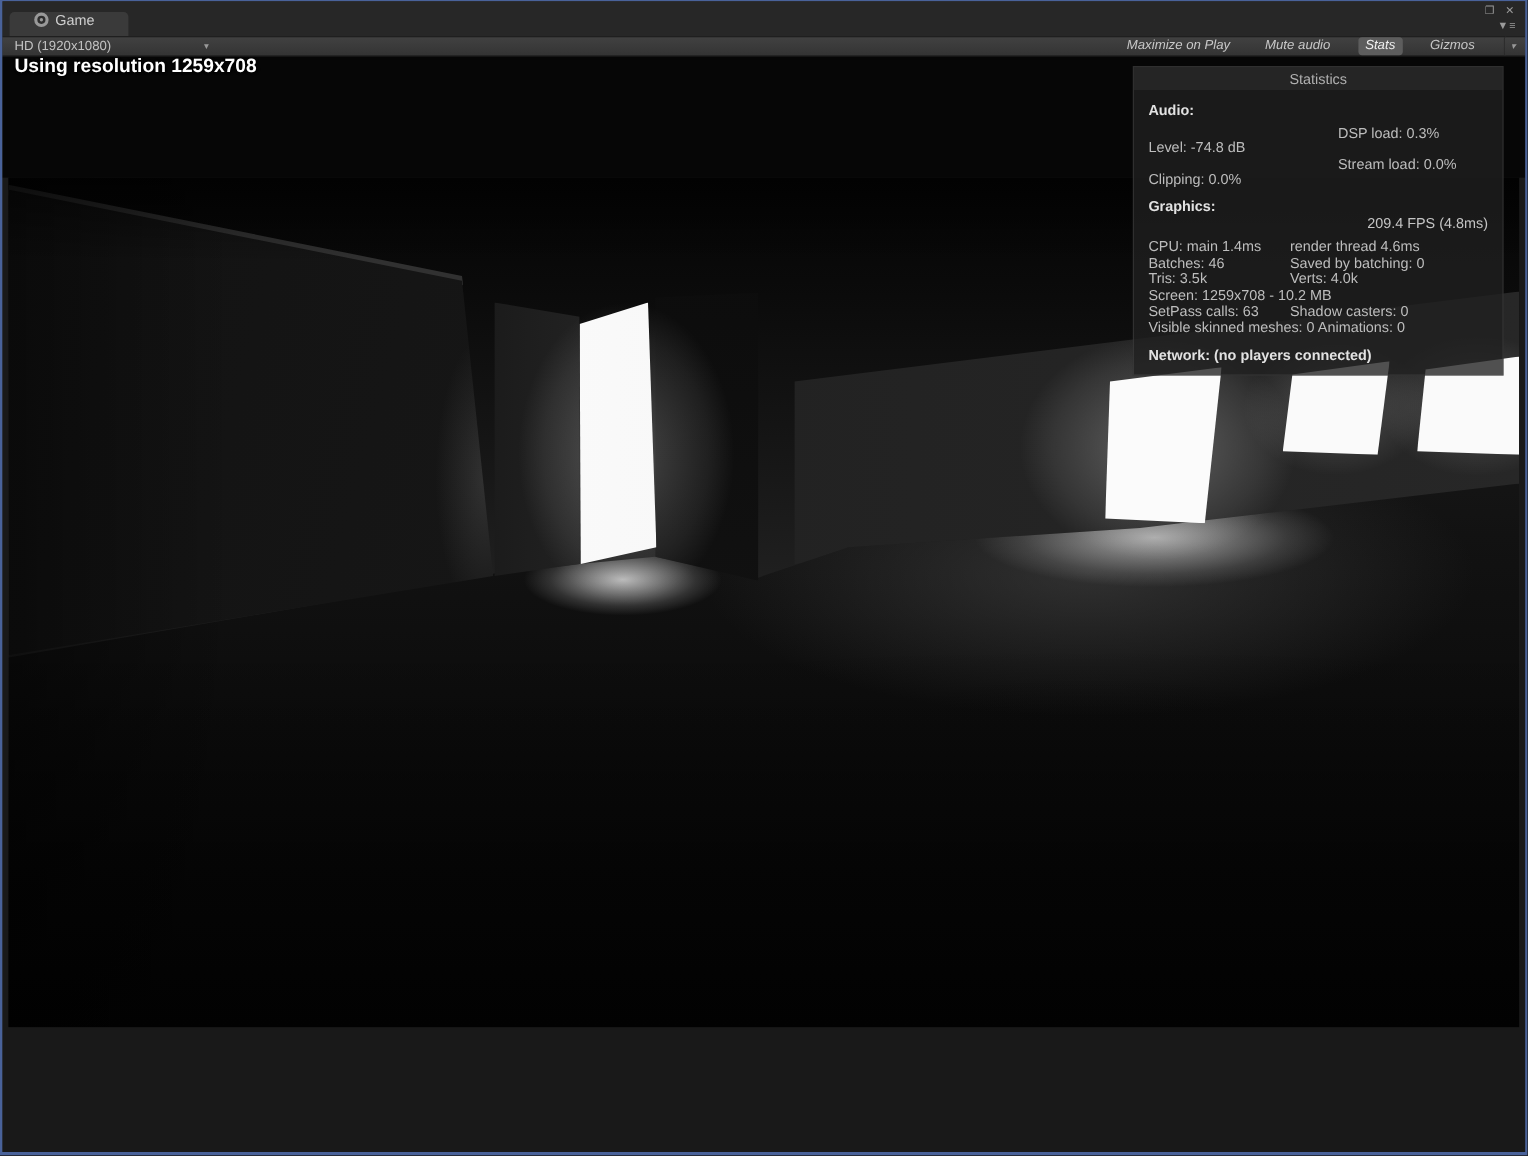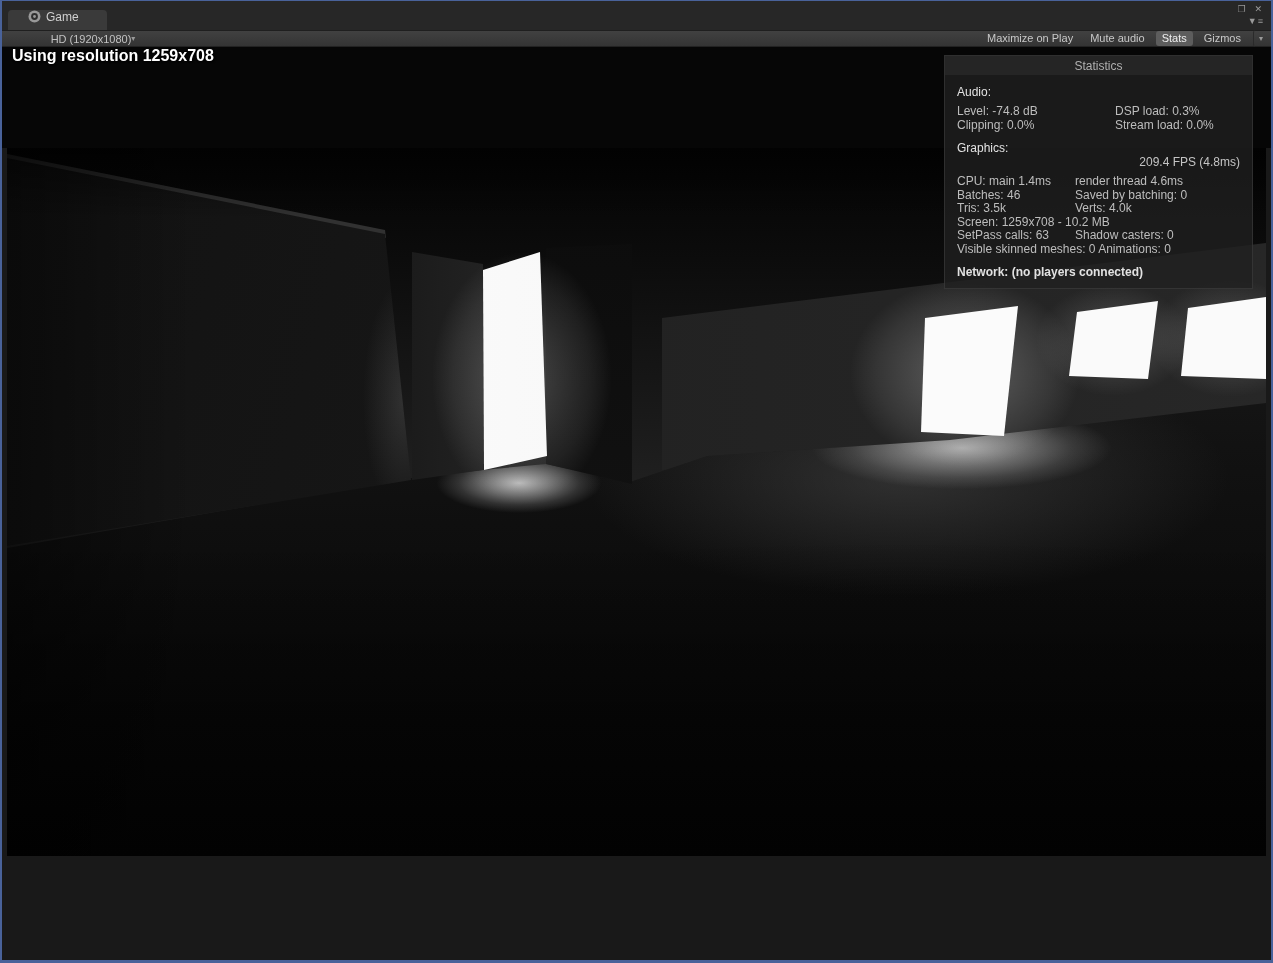--- a/index.html
+++ b/index.html
@@ -20,23 +20,23 @@
   .tab-label{color:#cfcfcf;font-size:12px;}
   .win-controls{position:absolute;top:3px;right:9px;display:flex;gap:9px;color:#9a9a9a;font-size:9px;line-height:10px;cursor:default;}
   .pane-menu{position:absolute;top:15px;right:7px;color:#9a9a9a;font-size:9px;line-height:10px;letter-spacing:1px;cursor:default;}
   
   .toolbar{
     height:17px;box-sizing:border-box;position:relative;
     background:linear-gradient(#414141,#343434);
     border-top:1px solid #1f1f1f;border-bottom:1px solid #222;
     display:flex;align-items:center;padding:0 6px;
   }
-  .aspect{width:162px;display:flex;justify-content:center;align-items:center;color:#c2c2c2;font-size:11px;padding-left:4px;cursor:default;}
+  .aspect{width:162px;display:flex;justify-content:space-between;align-items:center;color:#c2c2c2;font-size:11px;padding-left:4px;cursor:default;}
   .arrow-glyph{color:#999;font-size:8px;}
-  .toolbar-right{margin-left:auto;display:flex;align-items:center;gap:5px;color:#c8c8c8;font-size:11px;}
+  .toolbar-right{margin-left:auto;display:flex;align-items:center;gap:17px;color:#c8c8c8;font-size:11px;font-style:italic;}
   .tb-btn{padding:1px 6px;border-radius:3px;line-height:13px;cursor:default;}
   .tb-btn.active{background:#5d5d5d;color:#eeeeee;}
   .gizmos-arrow{border-left:1px solid #2a2a2a;padding:2px 2px 2px 5px;margin-left:1px;}
   
   .viewport{position:absolute;left:0;right:0;top:46px;bottom:0;background:#191919;overflow:hidden;}
   .letterbox-top{position:absolute;left:0;right:0;top:0;height:101px;background:#060606;}
   .notification{position:absolute;left:10px;top:0;color:#ffffff;font-size:16px;font-weight:bold;z-index:5;
     text-shadow:1px 1px 2px #000,0 0 2px #000;}
   
   .scene{
@@ -82,25 +82,25 @@
       linear-gradient(90deg, rgba(0,0,0,0.45) 0%, rgba(0,0,0,0) 15%),
       linear-gradient(180deg, rgba(0,0,0,0) 55%, rgba(0,0,0,0.5) 85%, rgba(0,0,0,0.68) 100%);}
   
   .stats-panel{
     position:absolute;top:8px;right:18px;width:309px;z-index:6;box-sizing:border-box;
     background:rgba(32,32,32,0.78);border:1px solid rgba(90,90,90,0.35);
     color:#bdbdbd;font-size:12px;
   }
   .stats-title{text-align:center;color:#b0b0b0;padding:3px 0 2px;background:rgba(70,70,70,0.25);}
   .stats-body{padding:3px 12px 9px;}
-  .stats-heading{font-weight:normal;color:#e2e2e2;margin:7px 0 6px;}
+  .stats-heading{font-weight:bold;color:#e2e2e2;margin:7px 0 6px;}
   .graphics-head{display:flex;align-items:baseline;margin:9px 0 6px;flex-direction:column;}
   .graphics-head .fps{margin-left:auto;font-weight:normal;color:#c4c4c4;}
   .srow{display:flex;line-height:13.5px;white-space:nowrap;}
-  .c-audio{width:158px;flex:none;}
+  .c-audio{width:158px;flex:none;margin-top:12px;}
   .c-gfx{width:118px;flex:none;}
   .stats-network{font-weight:bold;color:#e2e2e2;margin-top:9px;}
 </style>
 </head>
 <body>
 
 <div class="window">
 
   <div class="titlebar">
     <div class="tab">

